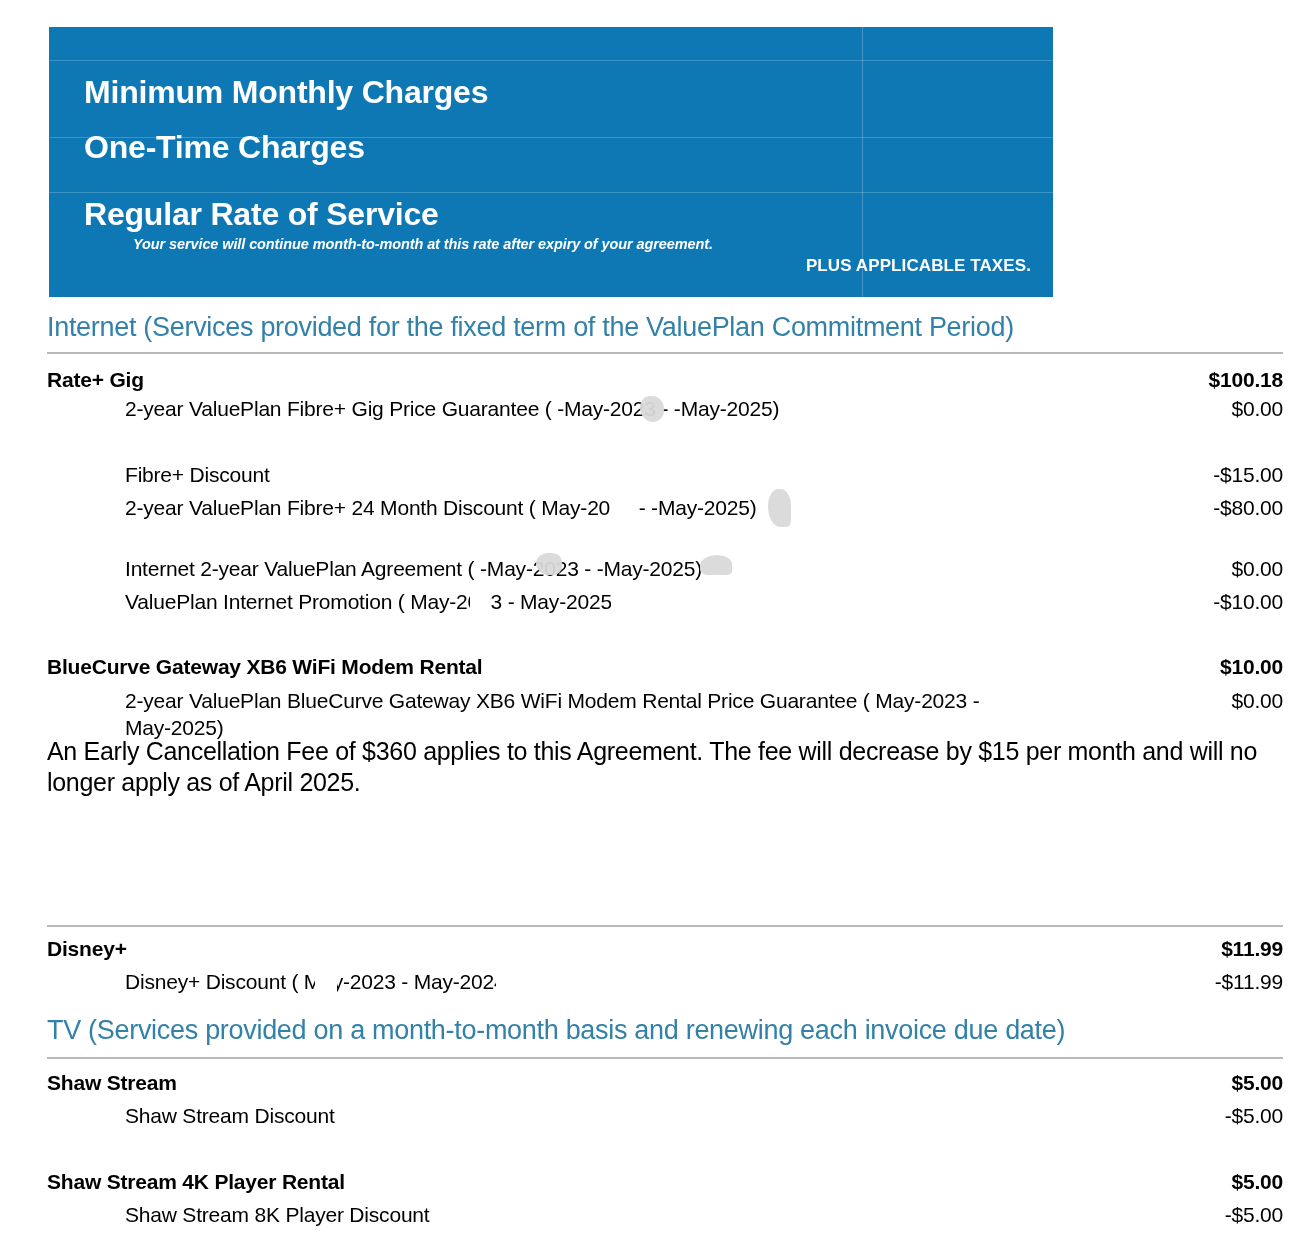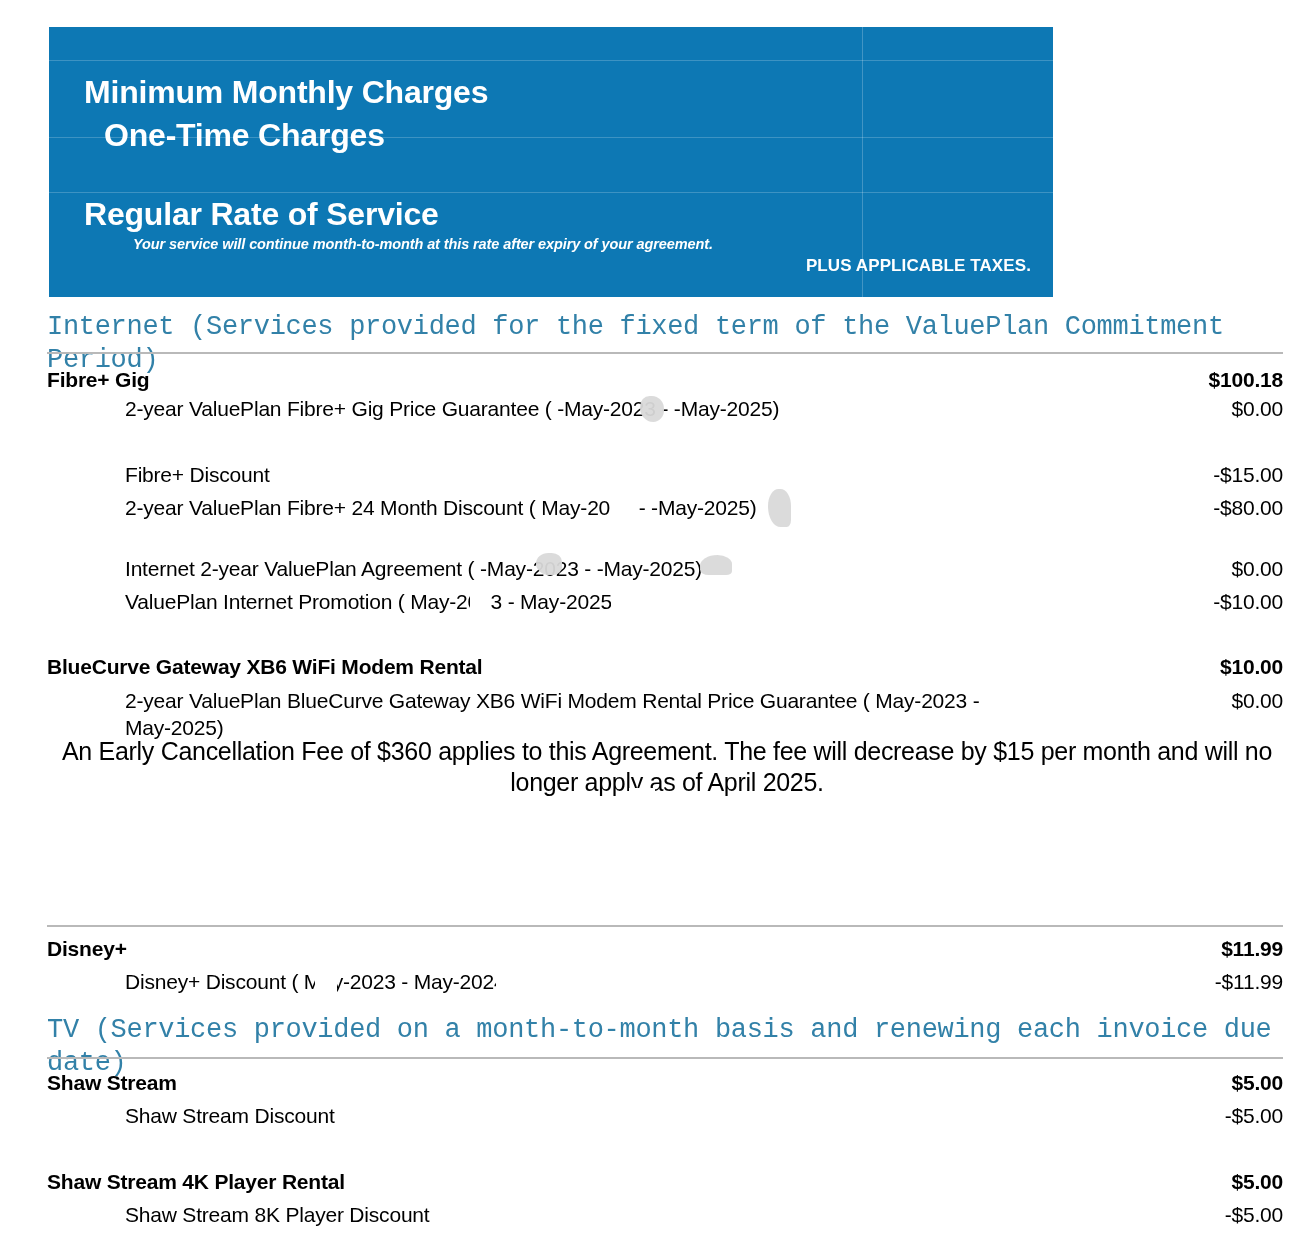--- a/index.html
+++ b/index.html
@@ -70,21 +70,21 @@
   }
   .sum-amount {
     color: #ffffff;
     font-size: 32px;
     font-weight: normal;
     letter-spacing: -0.2px;
     line-height: 1.1;
     text-align: right;
   }
   .row-min  { top: 48px; }
-  .row-one  { top: 91px; margin-left: 20px; }
+  .row-one  { top: 103px; }
   .row-reg  { top: 170px; }
 
   .sum-note {
     position: absolute;
     left: 84px;
     top: 209px;
     color: #ffffff;
     font-size: 14.5px;
     font-style: italic;
     font-weight: bold;
@@ -104,21 +104,20 @@
   
   .section-title {
     position: absolute;
     left: 47px;
     width: 1240px;
     color: #3281a8;
     font-size: 27px;
     font-weight: normal;
     line-height: 1.22;
     letter-spacing: -0.3px;
-    font-family: Liberation Mono, monospace;
   }
   .divider {
     position: absolute;
     left: 47px;
     width: 1236px;
     height: 2px;
     background: #b9b9b9;
   }
 
   .line {
@@ -205,21 +204,21 @@
     </div>
 
     <div class="sum-note">Your service will continue month-to-month at this rate after expiry of your agreement.</div>
     <div class="sum-taxes">PLUS APPLICABLE TAXES.</div>
   </div>
 
   <div class="section-title" style="top:311px;">Internet (Services provided for the fixed term of the ValuePlan Commitment Period)</div>
   <div class="divider" style="top:352px;"></div>
 
   <div class="line primary" style="top:367px;">
-    <div class="txt">Fibre+ Gig</div>
+    <div class="txt">Rate+ Gig</div>
     <div class="amt">$100.18</div>
   </div>
 
   <div class="line detail" style="top:396px;">
     <div class="txt">2-year ValuePlan Fibre+ Gig Price Guarantee (  -May-2023 -    -May-2025)</div>
     <div class="amt">$0.00</div>
   </div>
 
   <div class="line detail" style="top:462px;">
     <div class="txt">Fibre+ Discount</div>
@@ -244,21 +243,21 @@
   <div class="line primary" style="top:654px;">
     <div class="txt">BlueCurve Gateway XB6 WiFi Modem Rental</div>
     <div class="amt">$10.00</div>
   </div>
 
   <div class="line detail" style="top:688px;">
     <div class="txt">2-year ValuePlan BlueCurve Gateway XB6 WiFi Modem Rental Price Guarantee (    May-2023 -     May-2025)</div>
     <div class="amt">$0.00</div>
   </div>
 
-  <div class="paragraph" style="top:736px;text-align:center;">An Early Cancellation Fee of $360 applies to this Agreement. The fee will decrease by $15 per month and will no longer apply as of     April 2025.</div>
+  <div class="paragraph" style="top:736px;">An Early Cancellation Fee of $360 applies to this Agreement. The fee will decrease by $15 per month and will no longer apply as of     April 2025.</div>
 
   <div class="divider" style="top:925px;"></div>
 
   <div class="line primary" style="top:936px;">
     <div class="txt">Disney+</div>
     <div class="amt">$11.99</div>
   </div>
 
   <div class="line detail" style="top:969px;">
     <div class="txt">Disney+ Discount (    May-2023 -     May-2024)</div>

